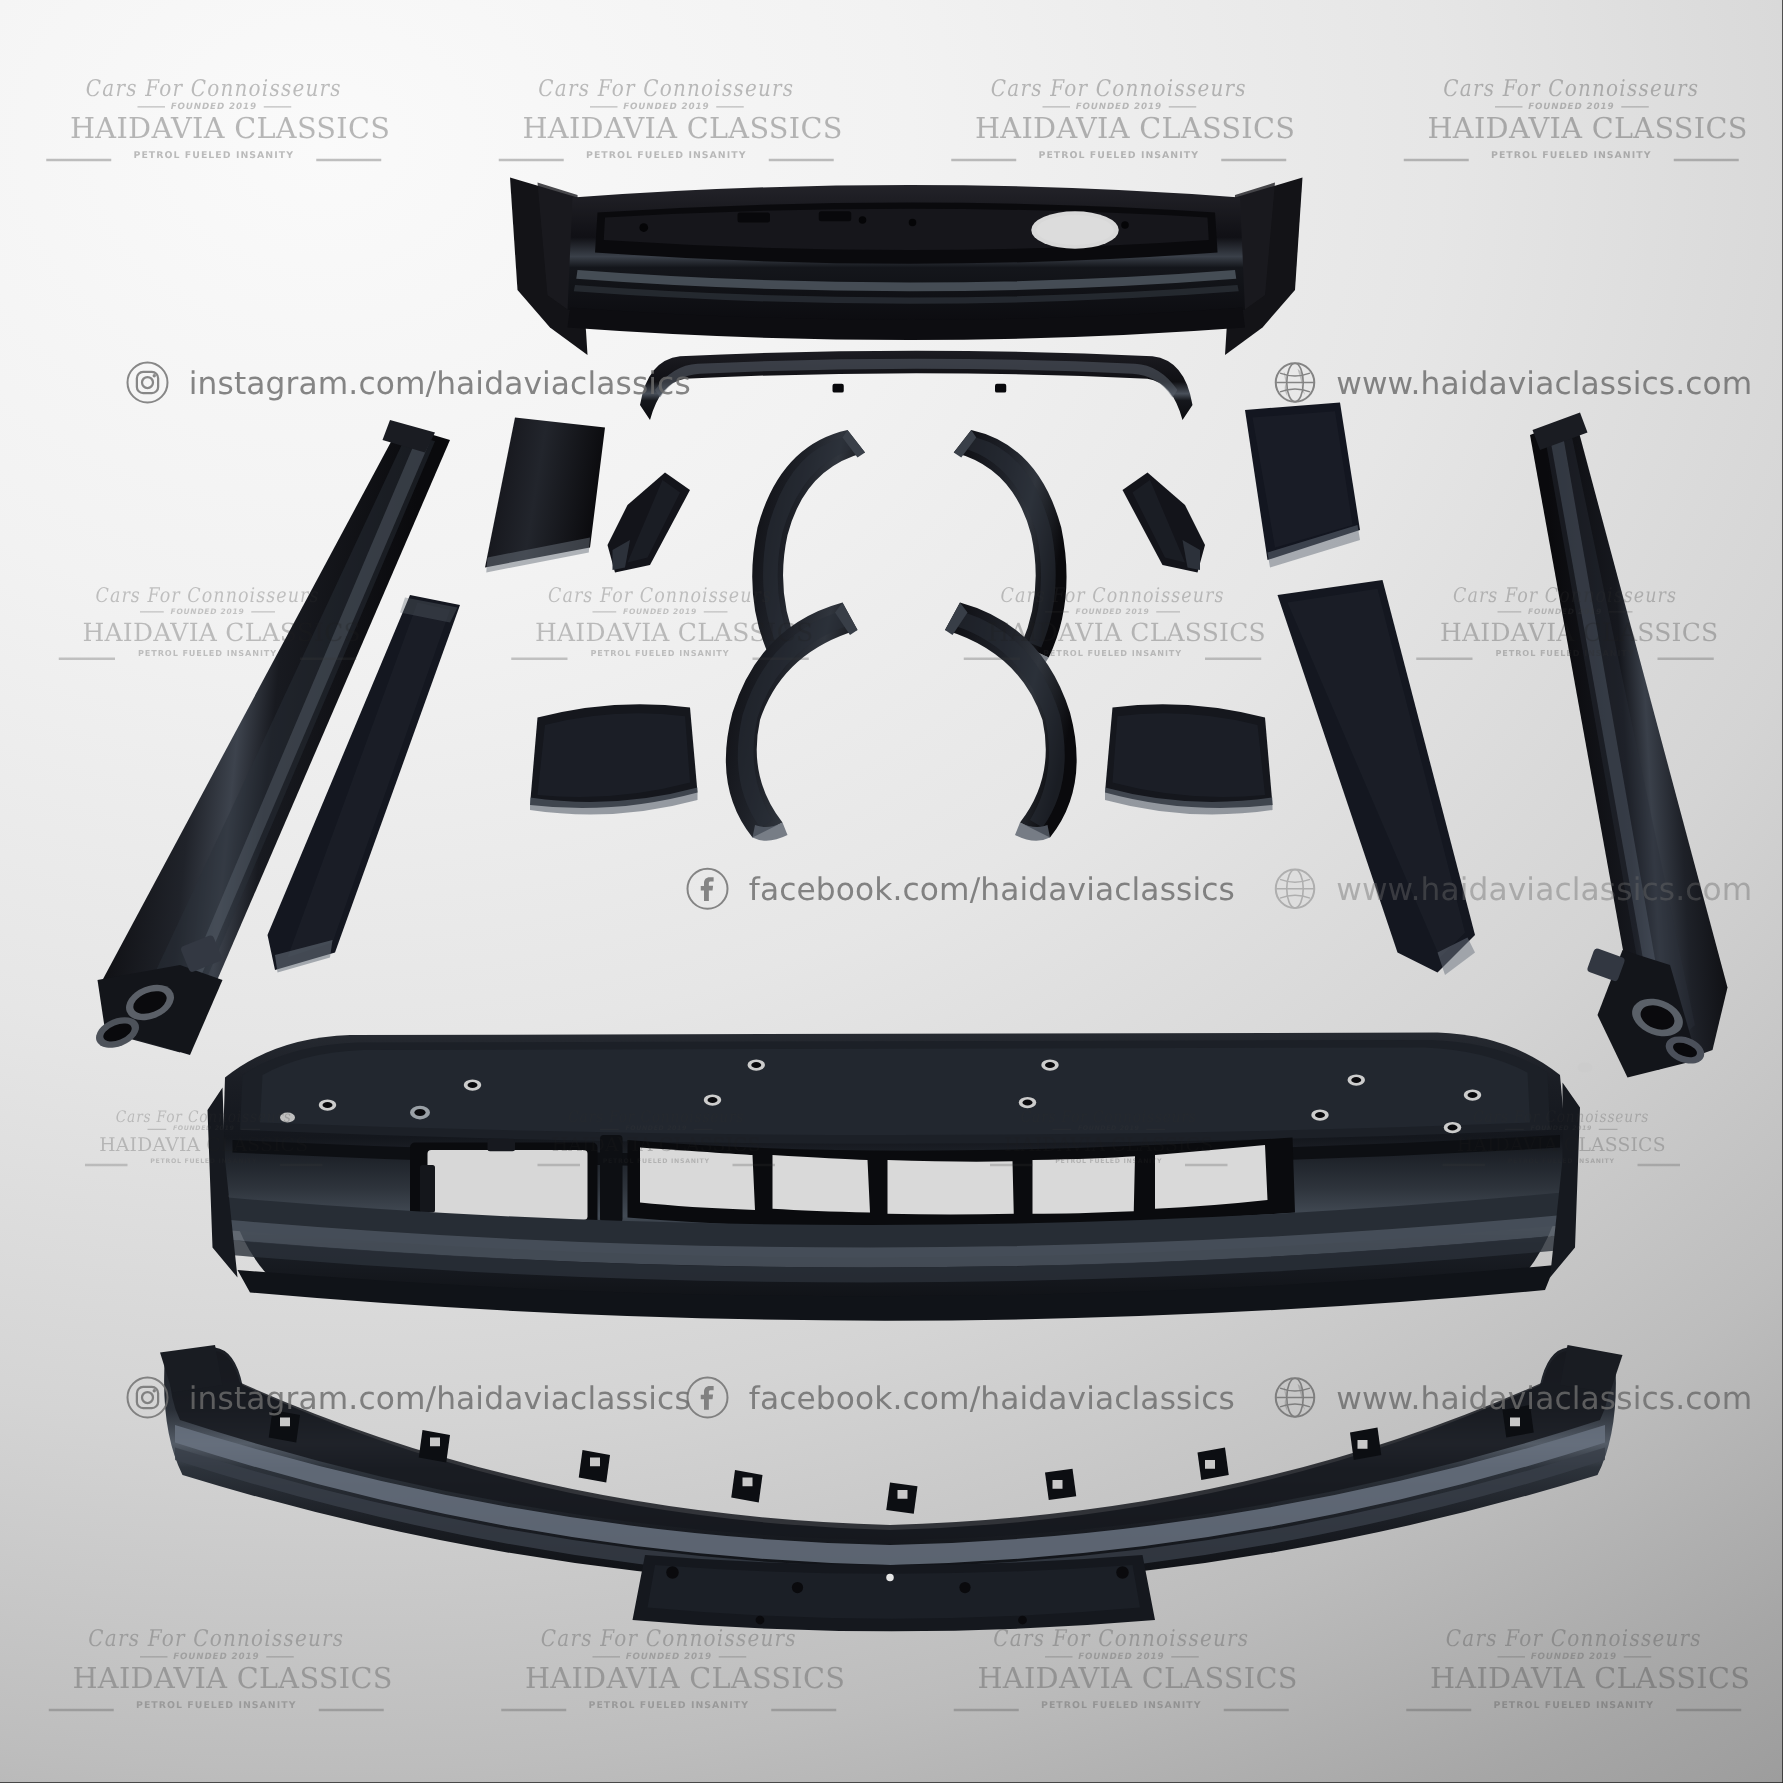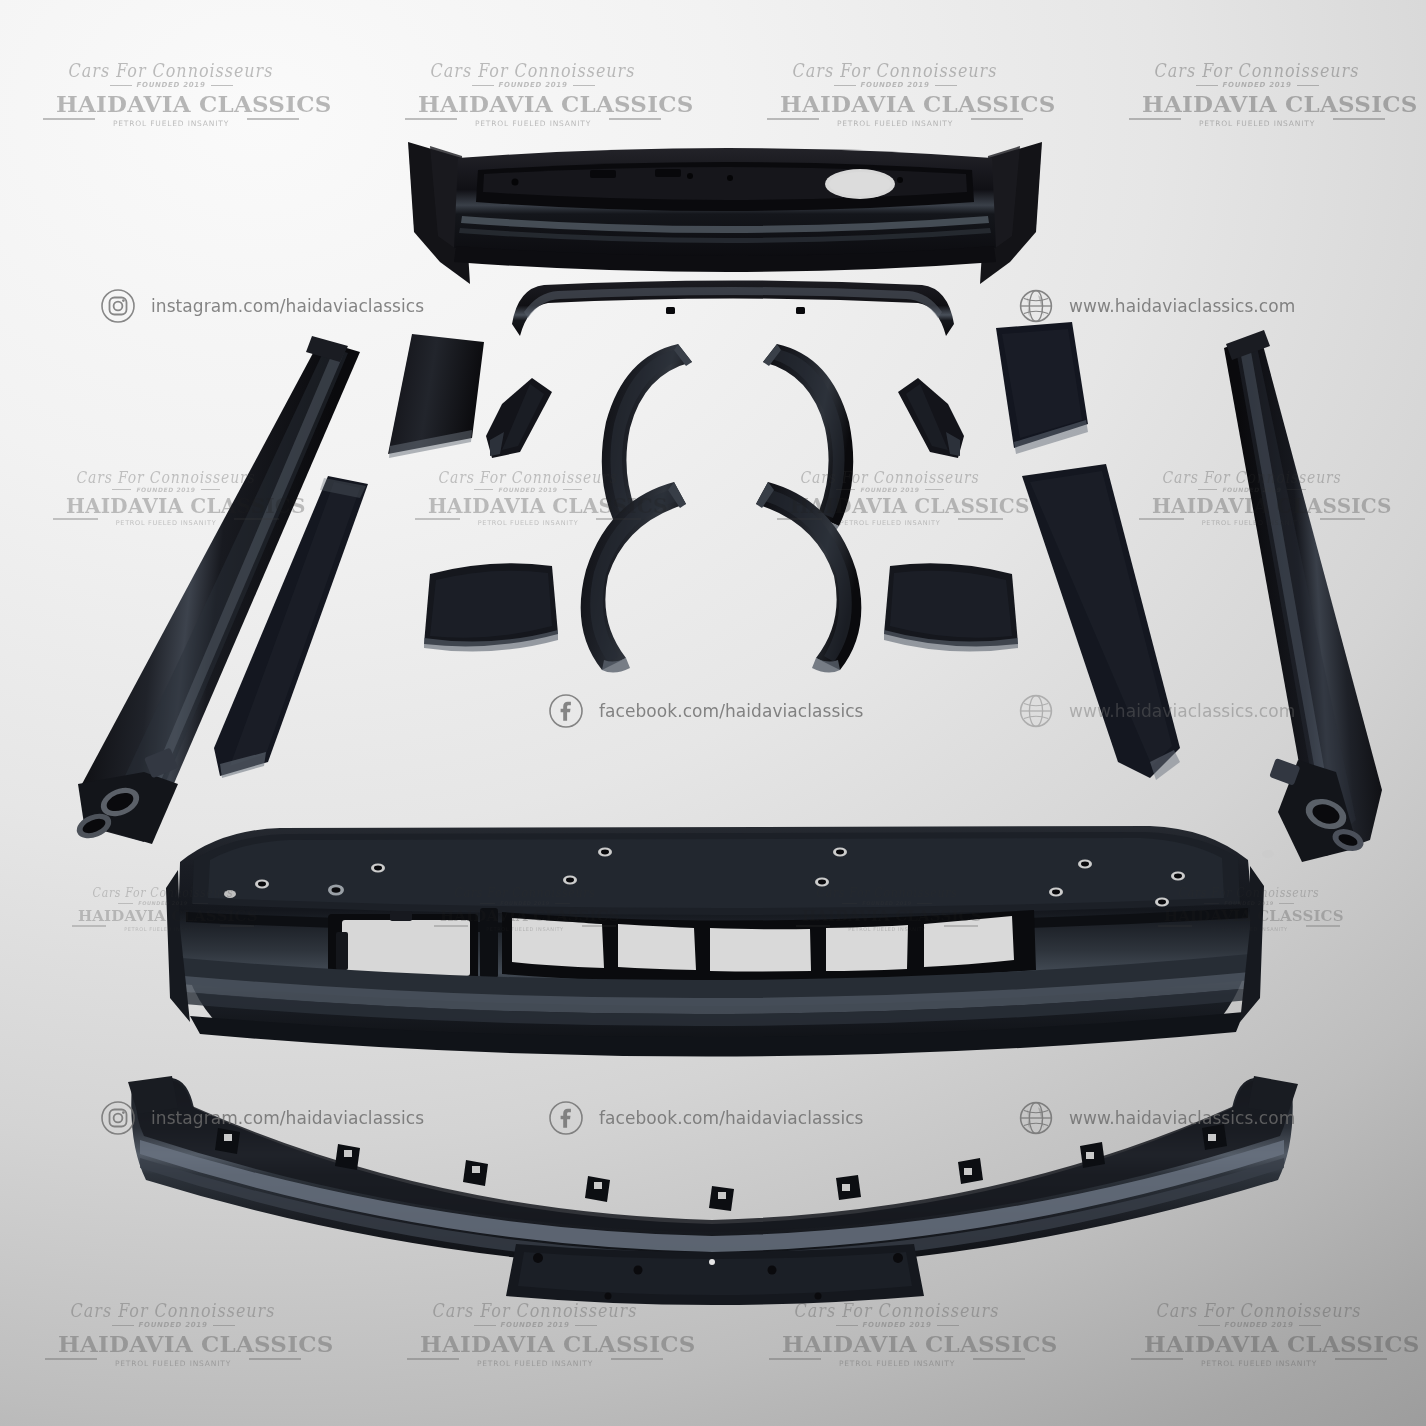--- a/index.html
+++ b/index.html
@@ -22,26 +22,26 @@
     letter-spacing:.06em;
     color:#2e2e2e;
     transform:scaleY(1.15);
   }
   .wm .founded{
     display:flex;align-items:center;justify-content:center;gap:5px;
     font-family:"DejaVu Sans", sans-serif;font-weight:700;font-style:italic;
   }
   .wm .founded .bar{height:1px;background:#3a3a3a;flex:0 0 auto;}
   .wm .brand{
-    font-family:"DejaVu Serif", serif;font-weight:700;
+    font-family:"DejaVu Serif", serif;font-weight:400;
     letter-spacing:.01em;color:#1f1f1f;
   }
   .wm .tag{
-    display:flex;align-items:flex-start;justify-content:center;gap:18px;
-    font-family:"DejaVu Sans", sans-serif;font-weight:400;color:#2e2e2e;
+    display:flex;align-items:flex-end;justify-content:center;gap:18px;
+    font-family:"DejaVu Sans", sans-serif;font-weight:700;color:#2e2e2e;
   }
   .wm .tag .bar{height:2px;background:#3a3a3a;flex:0 0 auto;}
 
   
   .wm.big .script{font-size:16px;line-height:17px;}
   .wm.big .founded{font-size:7px;line-height:10px;letter-spacing:.10em;margin-top:1px;}
   .wm.big .founded .bar{width:22px;}
   .wm.big .brand{font-size:23px;line-height:27px;}
   .wm.big .tag{font-size:7.5px;line-height:11px;letter-spacing:.11em;margin-top:1px;}
   .wm.big .tag .bar{width:52px;}
@@ -58,21 +58,21 @@
   .wm.sml .script{font-size:11px;line-height:12px;}
   .wm.sml .founded{font-size:5px;line-height:7px;letter-spacing:.10em;}
   .wm.sml .founded .bar{width:15px;}
   .wm.sml .brand{font-size:15px;line-height:18px;}
   .wm.sml .tag{font-size:5px;line-height:8px;letter-spacing:.11em;}
   .wm.sml .tag .bar{width:34px;}
 
   
   .social{position:absolute;display:flex;align-items:center;gap:15px;
           color:#6f6f6f;opacity:.82;pointer-events:none;user-select:none;}
-  .social .txt{font-size:17px;letter-spacing:.004em;
+  .social .txt{font-size:25px;letter-spacing:.004em;
                font-family:"DejaVu Sans", sans-serif;font-weight:400;color:#6c6c6c;}
   .social svg{display:block;}
 
   
   .part{position:absolute;}
   .part svg{display:block;overflow:visible;}
 </style>
 </head>
 <body>
 

